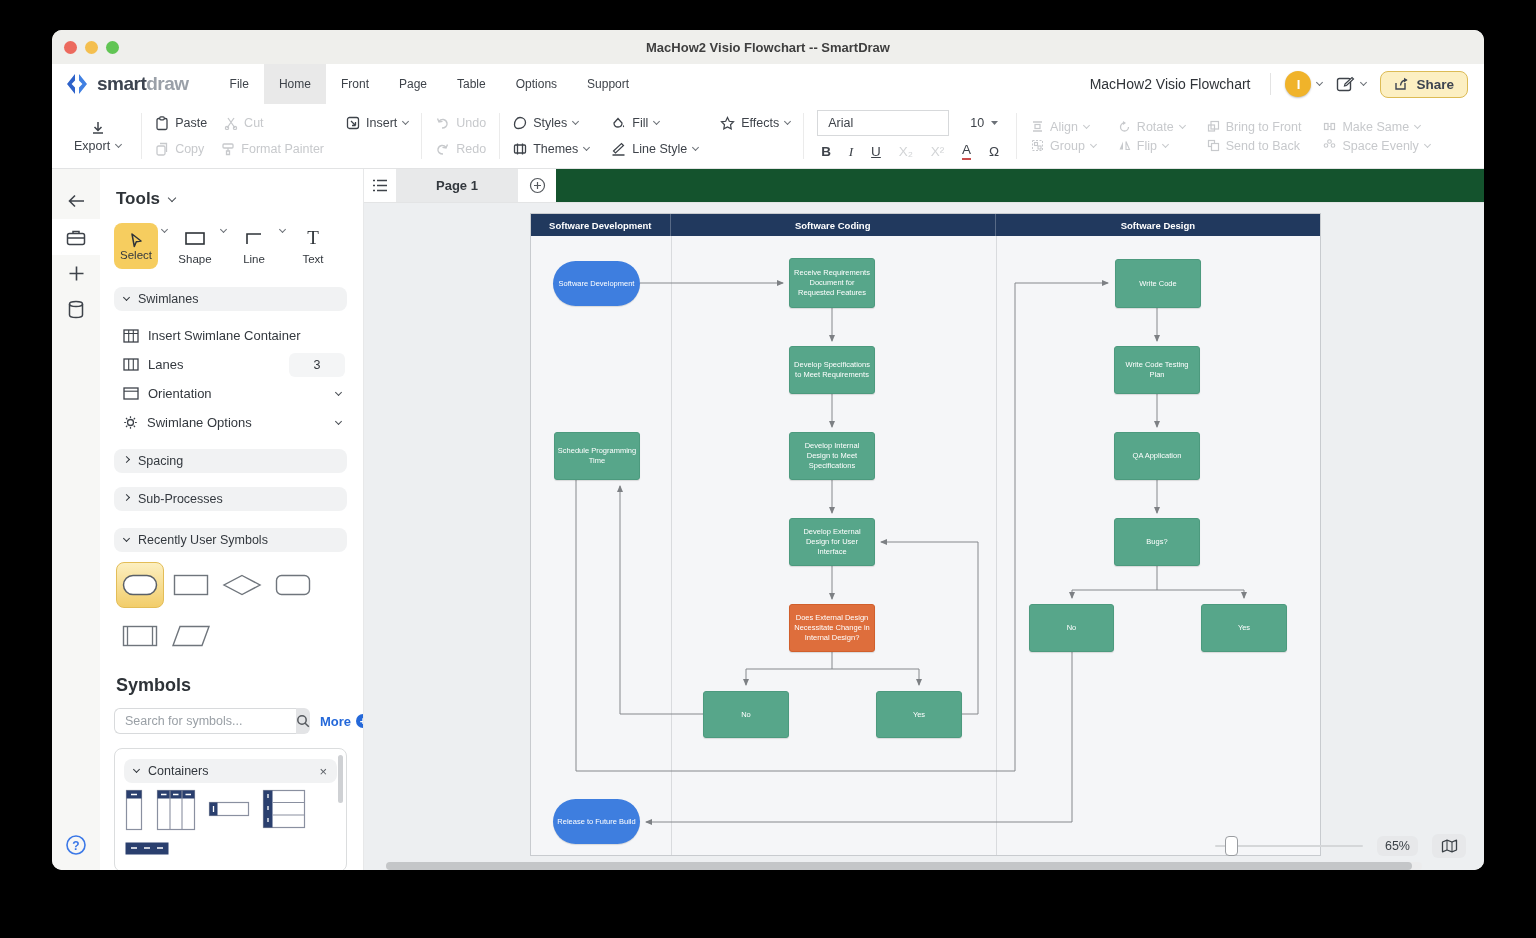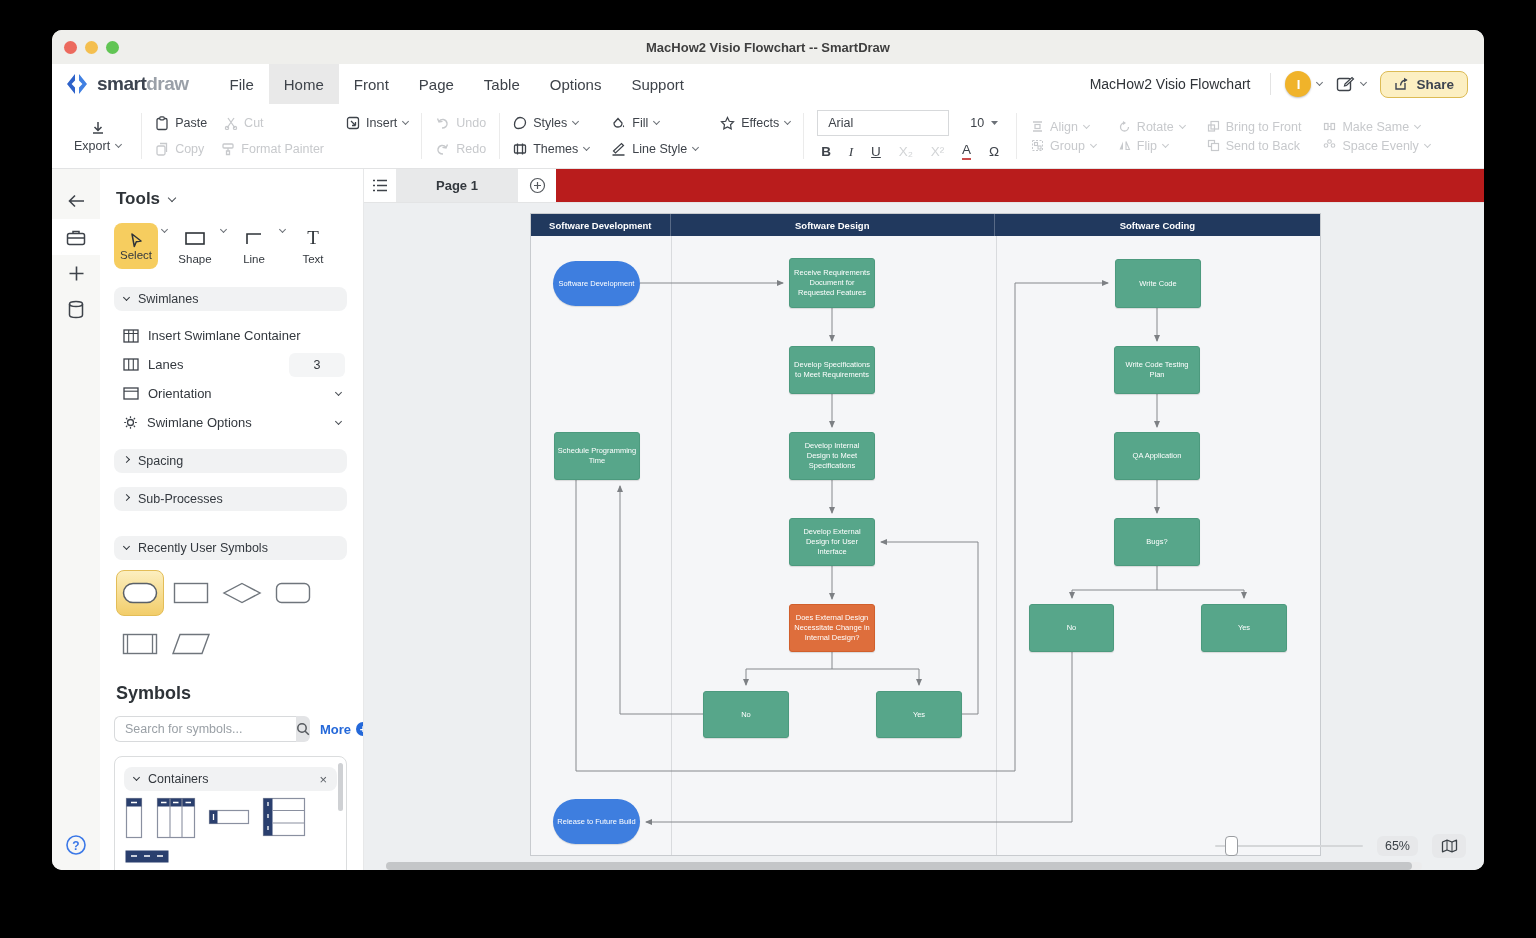--- a/index.html
+++ b/index.html
@@ -14,21 +14,21 @@
   .lights { position:absolute; left:12px; top:0; height:100%; display:flex; align-items:center; gap:8px; }
   .light { width:13px; height:13px; border-radius:50%; }
   .title-text { font-size:13px; font-weight:bold; color:#3f3f3f; }
 
   
   .menubar { height:40px; background:#fff; display:flex; align-items:stretch; }
   .logo-wrap { display:flex; align-items:center; gap:7px; padding:0 26px 0 12px; }
   .logo-text { font-size:19px; letter-spacing:-0.5px; }
   .logo-text b { color:#3d4450; font-weight:bold; }
   .logo-text span { color:#9aa0a8; font-weight:bold; }
-  .menu-item { display:flex; align-items:center; padding:0 15px; font-size:15px; color:#3e434a; cursor:default; }
+  .menu-item { display:flex; align-items:center; padding:0 15px; font-size:12px; color:#3e434a; cursor:default; }
   .menu-item.active { background:#e9e9e9; }
   .menubar-right { margin-left:auto; display:flex; align-items:center; gap:14px; padding-right:16px; }
   .doc-title { font-size:14px; color:#2f3338; margin-right:6px; }
   .mb-sep { width:1px; height:22px; background:#e3e3e3; }
   .avatar { width:26px; height:26px; border-radius:50%; background:#f0b32a; color:#fff;
             display:flex; align-items:center; justify-content:center; font-size:13px; font-weight:bold;
             box-shadow:0 1px 2px rgba(0,0,0,.25); }
   .share-btn { display:flex; align-items:center; gap:7px; background:#fcefc2; border:1.5px solid #dcbb55;
                border-radius:8px; padding:5px 13px; font-size:13.5px; font-weight:bold; color:#3d4450; }
 
@@ -94,21 +94,21 @@
   .more-link { display:flex; align-items:center; gap:5px; color:#2468d9; font-size:13px; font-weight:bold; margin-left:10px; }
   .plus-circ { width:14px; height:14px; border-radius:50%; background:#2468d9; color:#fff; font-size:11px;
                display:flex; align-items:center; justify-content:center; }
   .containers { border:1px solid #dbddde; border-radius:8px; padding:10px 9px; height:124px; overflow:hidden; position:relative; }
   .cont-grid { display:flex; gap:12px; align-items:flex-start; margin-top:4px; }
   .cont-grid2 { display:flex; gap:12px; margin-top:10px; }
   .cont-scroll { position:absolute; right:3px; top:6px; width:5px; height:48px; background:#cfd1d4; border-radius:3px; }
 
   
   .canvas-col { flex:1; display:flex; flex-direction:column; min-width:0; }
-  .pagebar { height:34px; background:#b91c1c; border-bottom:1px solid #e3e4e5; display:flex; align-items:stretch; }
+  .pagebar { height:34px; background:#14532d; border-bottom:1px solid #e3e4e5; display:flex; align-items:stretch; }
   .pagelist-btn { width:32px; background:#fff; display:flex; align-items:center; justify-content:center; }
   .page-tab { width:122px; background:#e8e9ea; display:flex; align-items:center; justify-content:center;
               font-size:13px; font-weight:bold; color:#33383e; }
   .addpage-btn { width:38px; background:#fff; display:flex; align-items:center; justify-content:center;
                  font-size:15px; color:#55595e; }
   .canvas { flex:1; background:#edeff1; position:relative; overflow:hidden; }
 
   .swim { position:absolute; left:166px; top:10px; width:791px; height:643px;
           background:#f5f6f8; border:1px solid #c8cbcf; }
   .swim-heads { display:flex; height:22px; }
@@ -528,21 +528,21 @@
             <path d="M7.5 1.2 V3 M7.5 12 V13.8 M1.2 7.5 H3 M12 7.5 H13.8 M3 3 L4.3 4.3 M10.7 10.7 L12 12 M12 3 L10.7 4.3 M4.3 10.7 L3 12" stroke="#3e434a" stroke-width="1.2"></path>
           </svg>
         <span>Swimlane Options</span>
         <span class="cv small right"></span>
       </div>
 
       <div class="pill" style="margin-bottom:14px">
         <span class="cv small r"></span>
         <span>Spacing</span>
       </div>
-      <div class="pill" style="margin-bottom:25px">
+      <div class="pill" style="margin-bottom:17px">
         <span class="cv small r"></span>
         <span>Sub-Processes</span>
       </div>
       <div class="pill">
         <span class="cv small"></span>
         <span>Recently User Symbols</span>
       </div>
 
       <div class="sym-grid">
         <div class="sym sel">
@@ -656,22 +656,22 @@
               <circle cx="8.5" cy="8.5" r="7" fill="none" stroke="#55595e" stroke-width="1.2"></circle>
               <path d="M8.5 5 V12 M5 8.5 H12" stroke="#55595e" stroke-width="1.2"></path>
             </svg>
         </div>
       </div>
 
       <div class="canvas">
         <div class="swim">
           <div class="swim-heads">
             <div class="hseg" style="width:140px">Software Development</div>
+            <div class="hseg" style="width:326px">Software Coding</div>
             <div class="hseg" style="width:325px">Software Design</div>
-            <div class="hseg" style="width:326px">Software Coding</div>
           </div>
           <div class="lane-div" style="left:140px"></div>
           <div class="lane-div" style="left:465px"></div>
 
           <svg class="edges" width="791" height="643" viewBox="0 0 791 643">
             <defs>
               <marker id="arr" markerWidth="8" markerHeight="8" refX="6" refY="3" orient="auto">
                 <path d="M0,0 L7,3 L0,6 Z" fill="#7d8084"></path>
               </marker>
             </defs>

